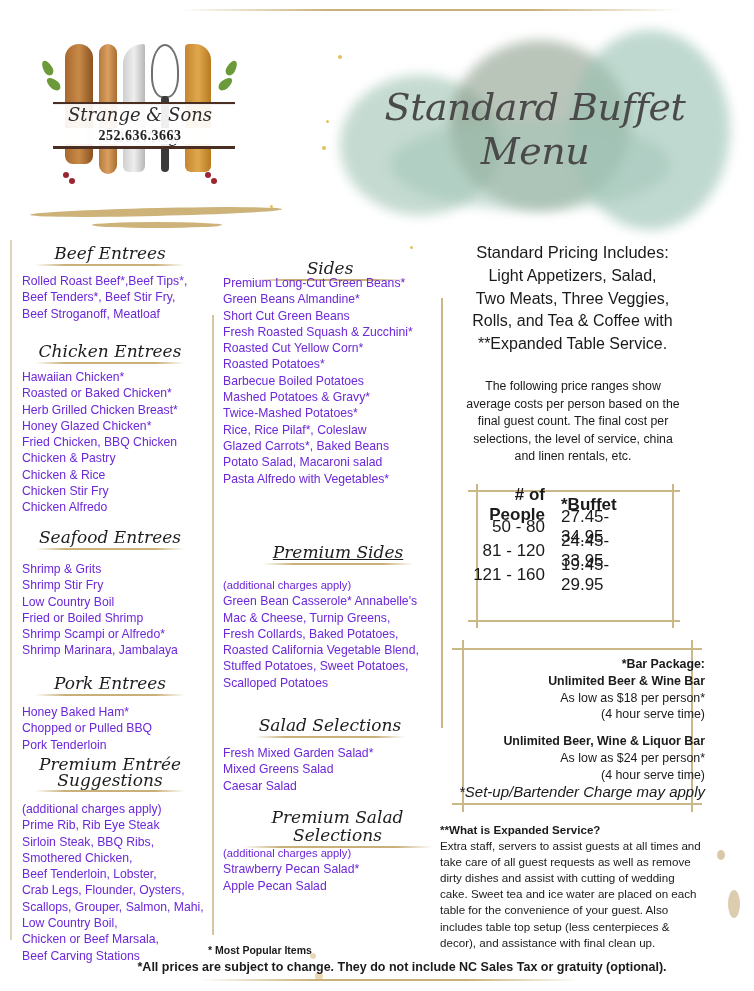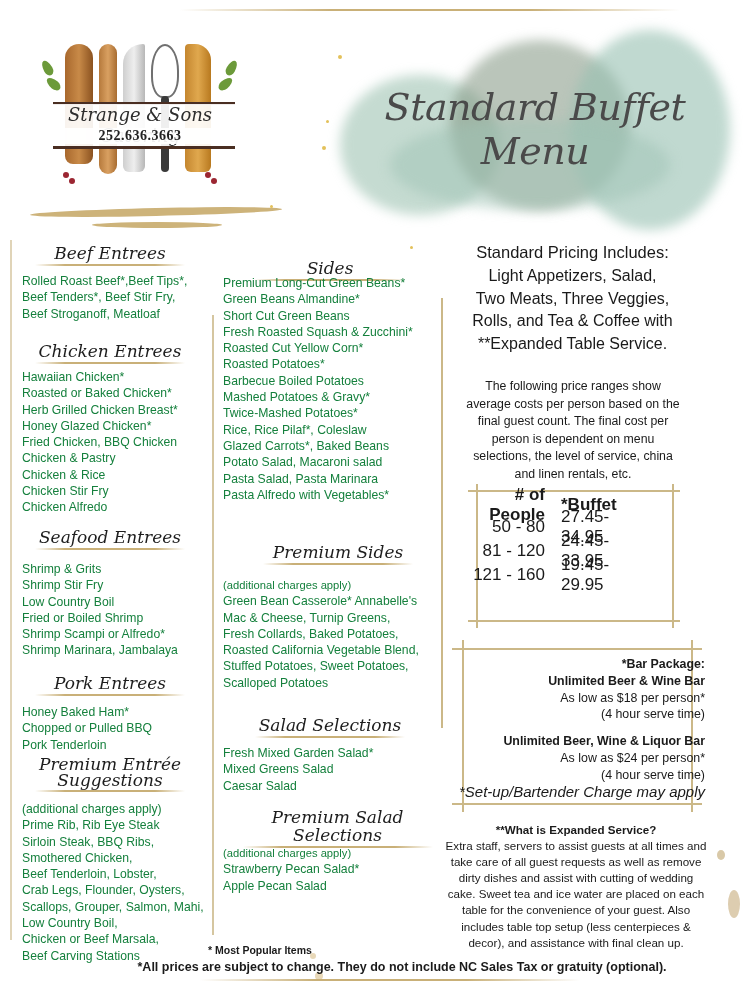--- a/index.html
+++ b/index.html
@@ -39,21 +39,21 @@
   .title { left: 335px; top: 85px; width: 400px; text-align: center;
     font-family: "DejaVu Serif", serif; font-style: italic; font-size: 38px; color: #4a4a4a;
     letter-spacing: -0.5px; }
 
   
   .sec-head { position: absolute; text-align: center;
     font-family: "DejaVu Serif", serif; font-style: italic; font-size: 17px; color: #1d1d1d; line-height: 18px; }
   .sec-head .u { display: block; margin: 2px auto 0; height: 2px; width: 150px;
     background: linear-gradient(90deg, rgba(201,176,120,0), #c9b078 20%, #c9b078 80%, rgba(201,176,120,0)); }
 
-  .items { position: absolute; font-size: 12.2px; line-height: 16.3px; color: #15803d; }
+  .items { position: absolute; font-size: 12.2px; line-height: 16.3px; color: #6d28d9; }
   .items div { white-space: nowrap; }
 
   .vline { position: absolute; width: 1.5px; background: #cbb888; }
   .hline { position: absolute; height: 1.5px; background: #cbb888; }
 
   
   .pricing-head { left: 445px; top: 243px; width: 255px; text-align: center; font-weight: normal; font-size: 16.5px; }
   .pricing-body { left: 445px; top: 265px; width: 255px; text-align: center; font-size: 16px; line-height: 22.5px; }
   .pricing-note { left: 448px; top: 378px; width: 250px; text-align: center; font-size: 12.3px; line-height: 17.5px; }
 
@@ -61,21 +61,21 @@
   .price-table .row { display: flex; height: 24px; align-items: center; }
   .price-table .c1 { width: 100px; text-align: right; padding-right: 16px; box-sizing: border-box; }
   .price-table .c2 { width: 90px; }
   .price-table .hdr { font-weight: bold; height: 20px; }
 
   .bar-box { left: 455px; top: 656px; width: 250px; text-align: right; font-size: 12.4px; line-height: 16.8px; }
   .bar-box .b { font-weight: bold; }
   .bar-box .gap { height: 10px; }
   .bar-box .note { font-style: italic; font-size: 15px; line-height: 16px; }
 
-  .expanded { left: 440px; top: 822px; width: 272px; text-align: center; font-size: 11.6px; line-height: 16.1px; }
+  .expanded { left: 440px; top: 822px; width: 272px; font-size: 11.6px; line-height: 16.1px; }
   .expanded .b { font-weight: bold; }
 
   .popular { left: 208px; top: 944px; font-weight: bold; font-size: 10.5px; }
   .disclaimer { left: 0; top: 960px; width: 754px; text-align: center; font-weight: bold; font-size: 12.5px; padding-left: 25px; }
   .bottom-rule { left: 200px; top: 979px; width: 380px; height: 1.5px;
     background: linear-gradient(90deg, rgba(201,176,120,0), #c9b078 30%, #c9b078 70%, rgba(201,176,120,0)); }
 
   .speck { position: absolute; border-radius: 50%; }
 </style>
 </head>
@@ -192,25 +192,24 @@
   <div>Short Cut Green Beans</div>
   <div>Fresh Roasted Squash &amp; Zucchini*</div>
   <div>Roasted Cut Yellow Corn*</div>
   <div>Roasted Potatoes*</div>
   <div>Barbecue Boiled Potatoes</div>
   <div>Mashed Potatoes &amp; Gravy*</div>
   <div>Twice-Mashed Potatoes*</div>
   <div>Rice, Rice Pilaf*, Coleslaw</div>
   <div>Glazed Carrots*, Baked Beans</div>
   <div>Potato Salad, Macaroni salad</div>
-  <div>Pasta Salad, Pasta Marinara</div>
   <div>Pasta Alfredo with Vegetables*</div>
 </div>
 
-<div class="sec-head" style="left:258px;top:543px;width:160px;">
+<div class="sec-head" style="left:258px;top:543px;width:160px;text-decoration:underline;">
   <span>Premium Sides</span><span class="u"></span>
 </div>
 <div class="items" style="left:223px;top:577px;">
   <div style="font-size:11.2px;">(additional charges apply)</div>
   <div>Green Bean Casserole* Annabelle's</div>
   <div>Mac &amp; Cheese, Turnip Greens,</div>
   <div>Fresh Collards, Baked Potatoes,</div>
   <div>Roasted California Vegetable Blend,</div>
   <div>Stuffed Potatoes, Sweet Potatoes,</div>
   <div>Scalloped Potatoes</div>
@@ -238,21 +237,20 @@
 <div class="abs pricing-body">
   <div>Light Appetizers, Salad,</div>
   <div>Two Meats, Three Veggies,</div>
   <div>Rolls, and Tea &amp; Coffee with</div>
   <div>**Expanded Table Service.</div>
 </div>
 <div class="abs pricing-note">
   <div>The following price ranges show</div>
   <div>average costs per person based on the</div>
   <div>final guest count. The final cost per</div>
-  <div>person is dependent on menu</div>
   <div>selections, the level of service, china</div>
   <div>and linen rentals, etc.</div>
 </div>
 
 <div class="hline" style="left:468px;top:490px;width:212px;"></div>
 <div class="hline" style="left:468px;top:620px;width:212px;"></div>
 <div class="vline" style="left:476px;top:484px;height:144px;"></div>
 <div class="vline" style="left:672px;top:484px;height:144px;"></div>
 
 <div class="abs price-table">

